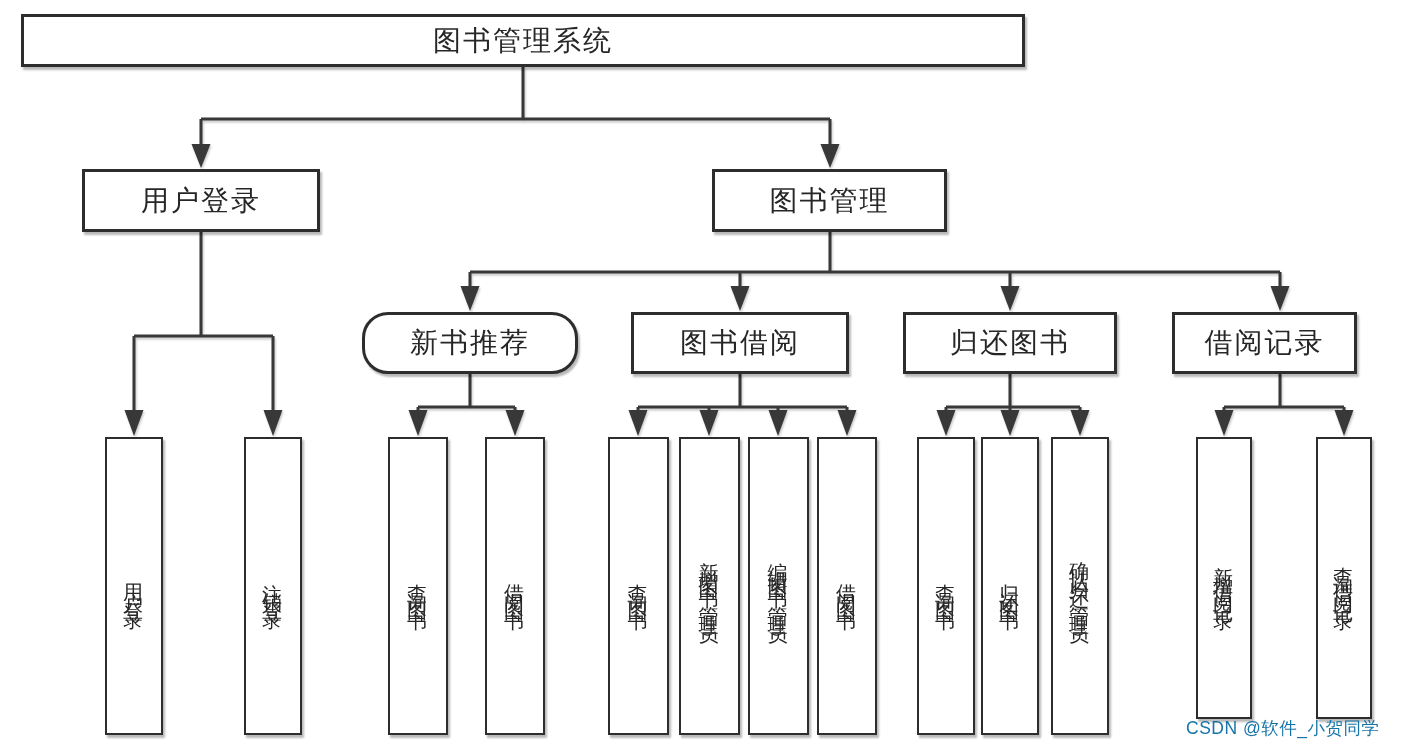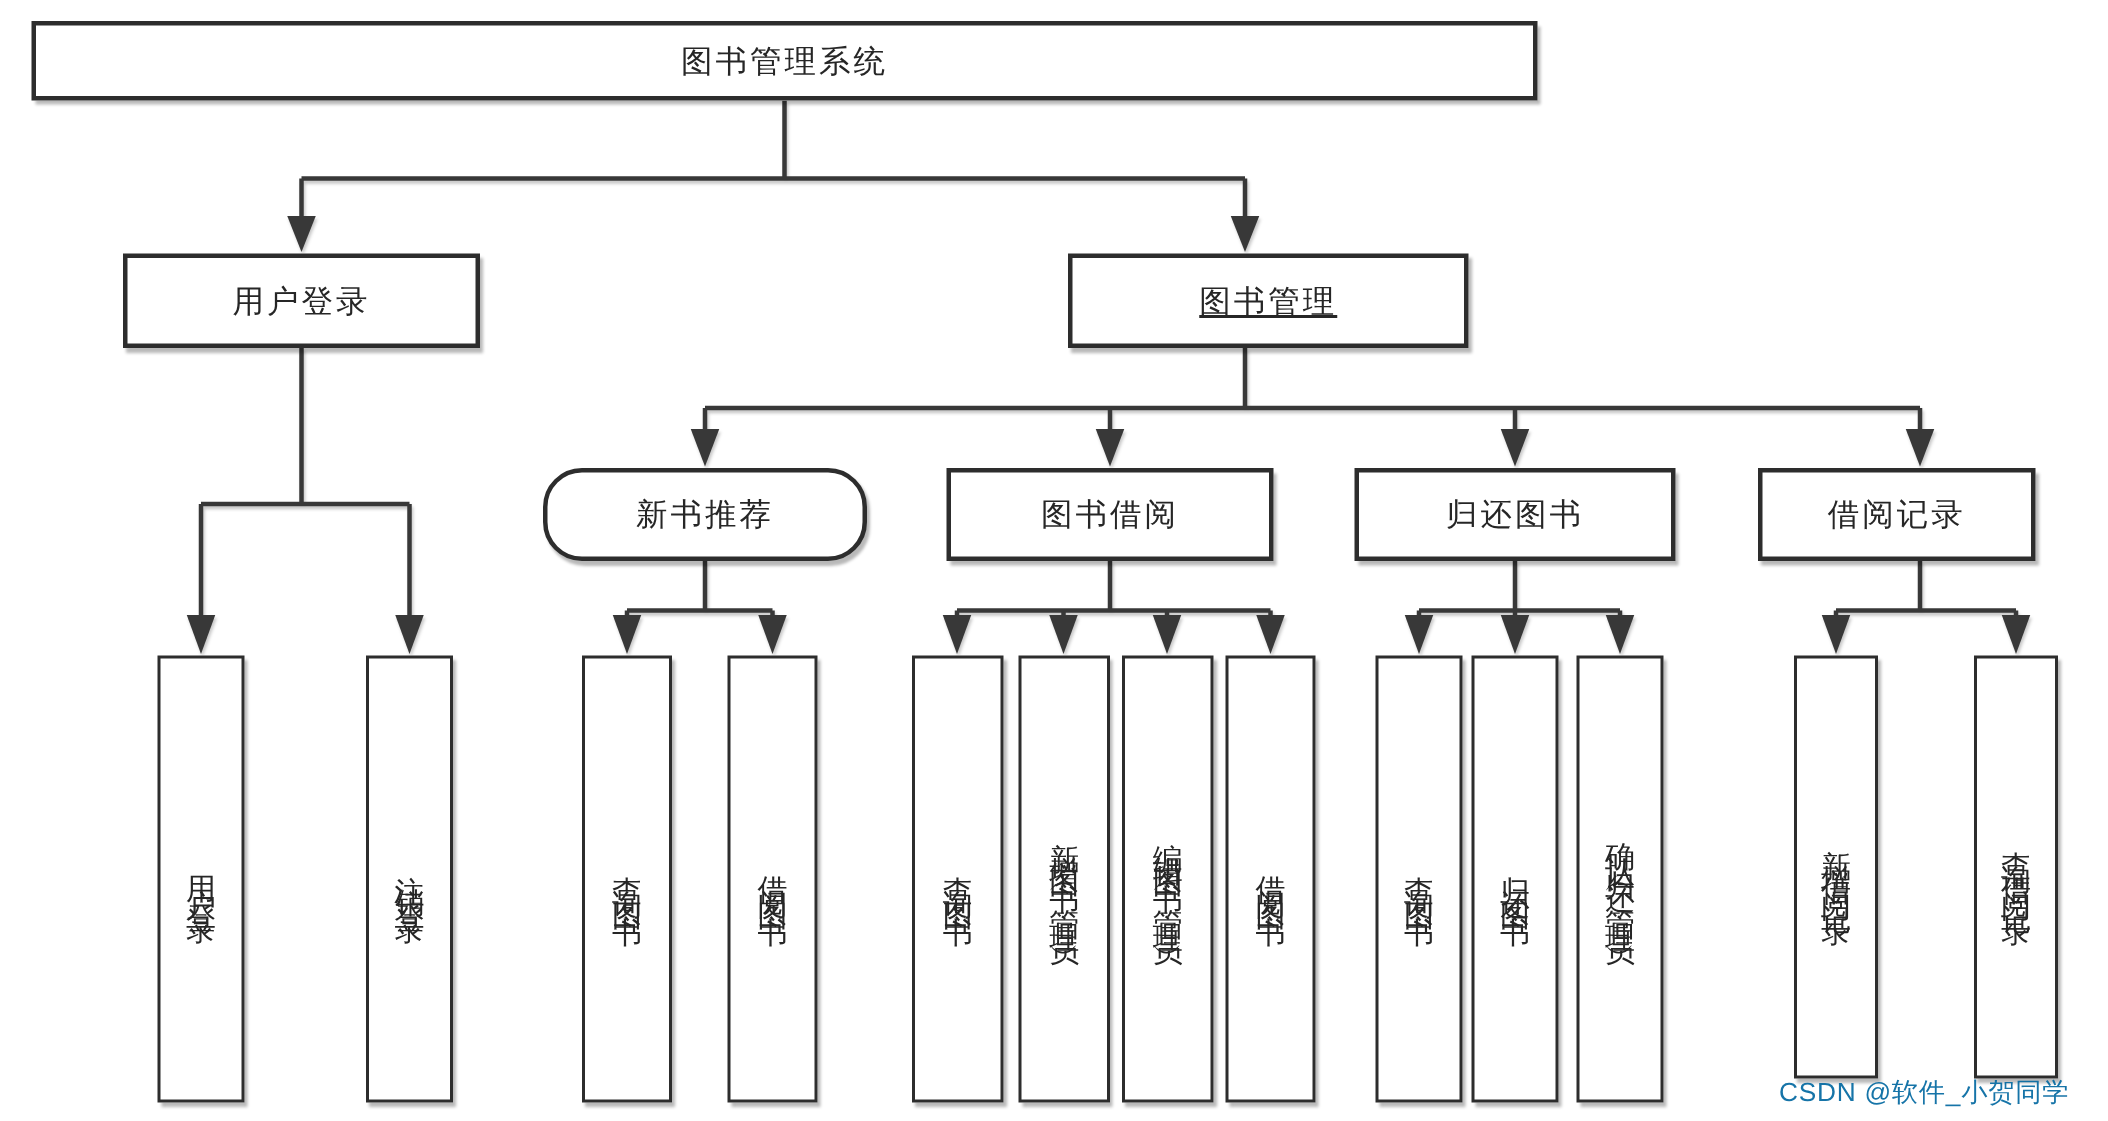--- a/index.html
+++ b/index.html
@@ -34,21 +34,21 @@
   }
   .node {
     position: absolute;
     box-sizing: border-box;
     background: #ffffff;
     border: 3px solid #2d2d2d;
     box-shadow: 2px 3px 2px rgba(0,0,0,0.28);
     display: flex;
     align-items: center;
     justify-content: center;
-    font-size: 21px;
+    font-size: 28px;
     letter-spacing: 2px;
     color: #262626;
     white-space: nowrap;
   }
   .leaf {
     border-width: 2.5px;
     writing-mode: vertical-rl;
     text-orientation: mixed;
     font-size: 20px;
     letter-spacing: 9px;
@@ -116,21 +116,21 @@
     <g>
       <path d="M1280 374 V407 M1224 407 H1344 M1224 407 V412 M1344 407 V412"></path>
       <polygon points="1214.5,410 1233.5,410 1224,436"></polygon>
       <polygon points="1334.5,410 1353.5,410 1344,436"></polygon>
     </g>
   </svg>
 
   <div class="node" style="left:21px; top:14px; width:1004px; height:53px;">图书管理系统</div>
 
   <div class="node" style="left:82px; top:169px; width:238px; height:63px;">用户登录</div>
-  <div class="node" style="left:712px; top:169px; width:267px; height:63px;text-decoration:underline;">图书管理</div>
+  <div class="node" style="left:712px; top:169px; width:235px; height:63px;">图书管理</div>
 
   <div class="node" style="left:362px; top:312px; width:216px; height:62px;border-radius:26px;">新书推荐</div>
   <div class="node" style="left:631px; top:312px; width:218px; height:62px;font-family:Liberation Serif, serif;">图书借阅</div>
   <div class="node" style="left:903px; top:312px; width:214px; height:62px;">归还图书</div>
   <div class="node" style="left:1172px; top:312px; width:185px; height:62px;">借阅记录</div>
 
   <div class="node leaf" style="left:105px; top:437px; width:58px; height:298px;">用户登录</div>
   <div class="node leaf" style="left:244px; top:437px; width:58px; height:298px;">注销登录</div>
 
   <div class="node leaf" style="left:388px; top:437px; width:60px; height:298px;">查询图书</div>

